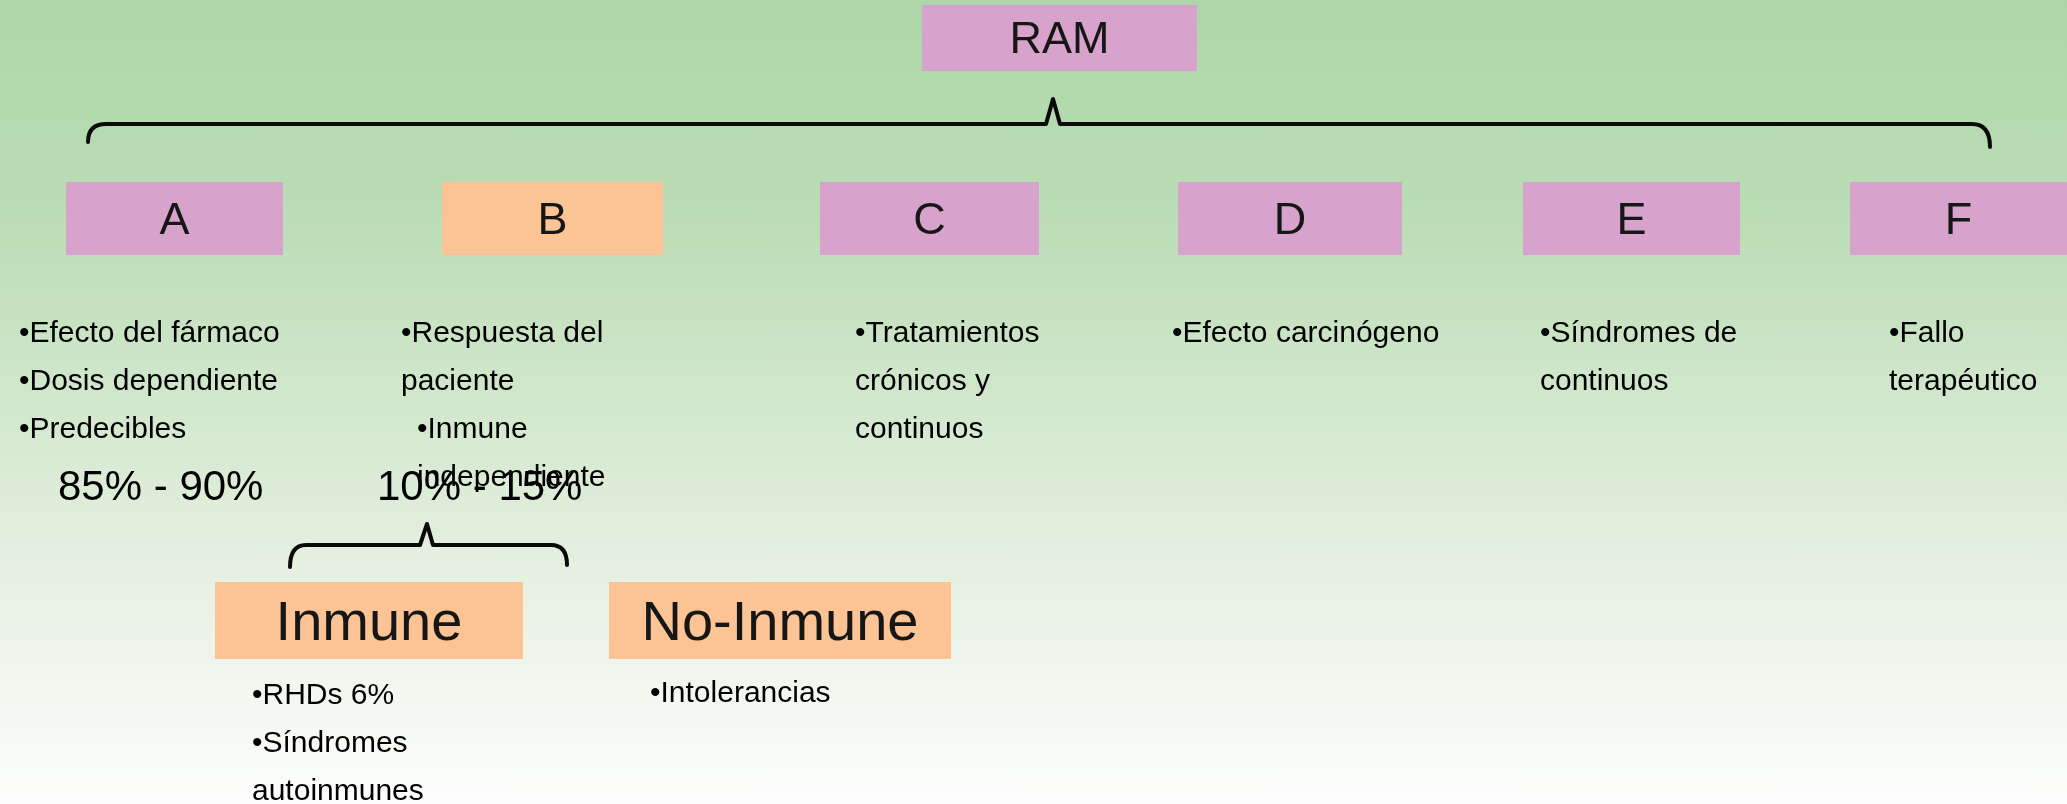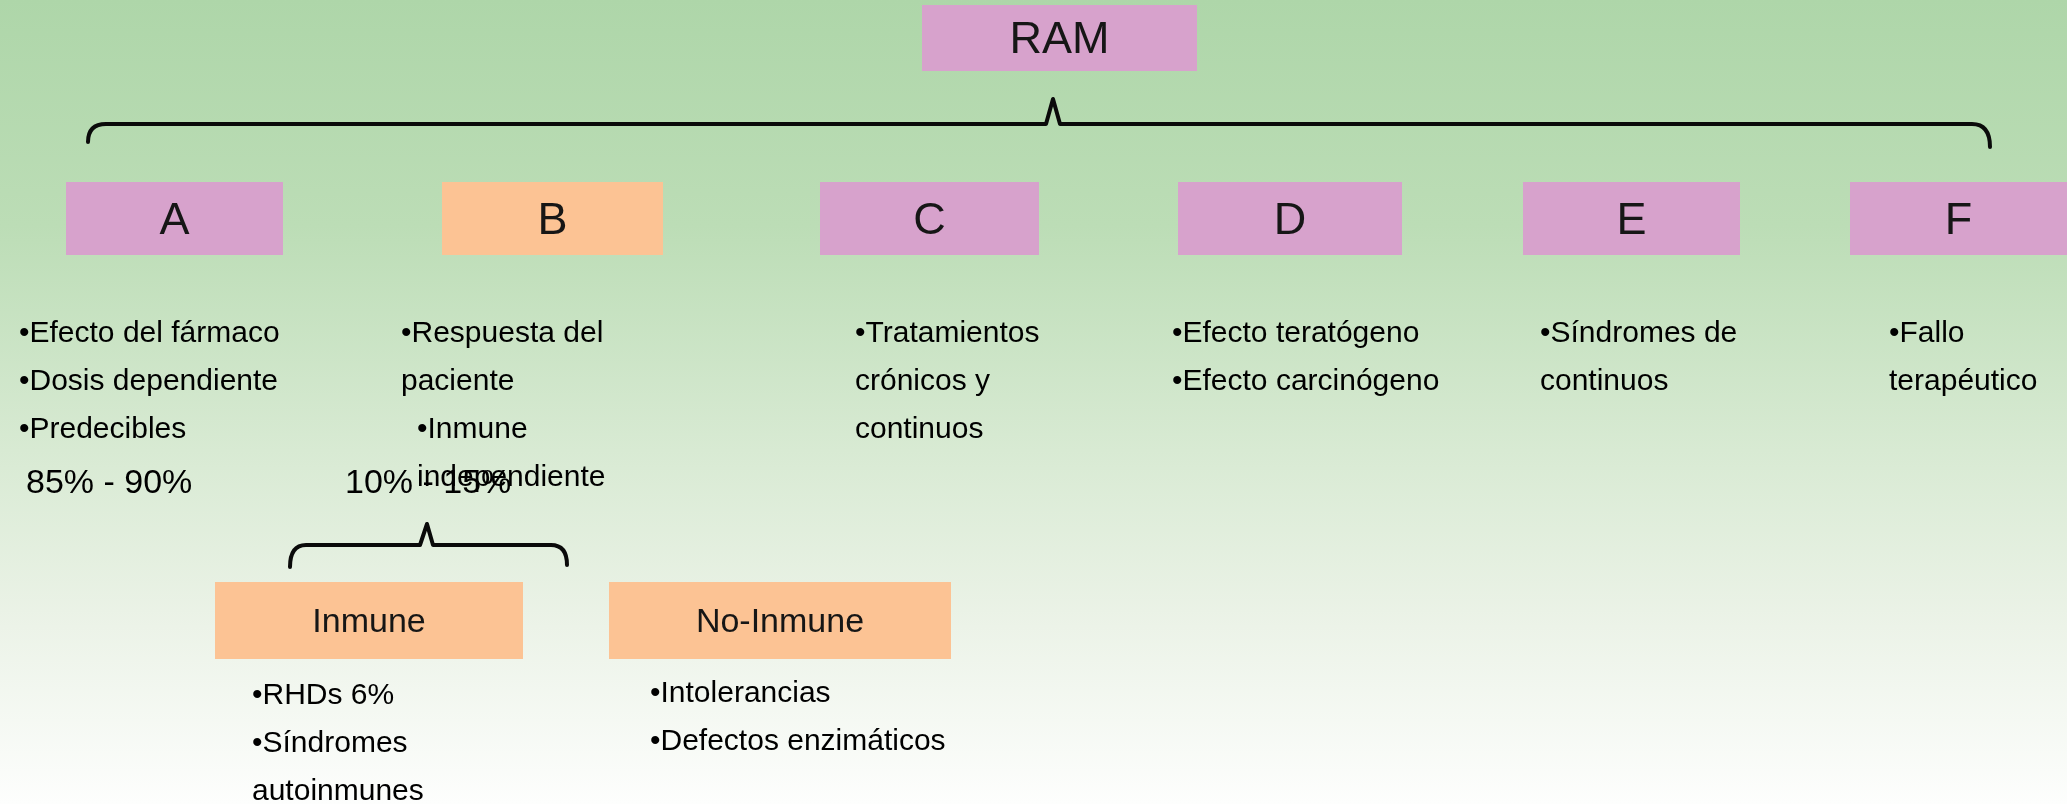--- a/index.html
+++ b/index.html
@@ -24,39 +24,39 @@
   .pink{background:var(--pink);text-align:center;}
   .orange{background:var(--orange);}
   .root-box{left:922px;top:5px;width:275px;height:66px;font-size:45px;}
   .cat-box{top:182px;height:73px;font-size:45px;}
   .box-a{left:66px;width:217px;}
   .box-b{left:442px;width:221px;}
   .box-c{left:820px;width:219px;}
   .box-d{left:1178px;width:224px;}
   .box-e{left:1523px;width:217px;}
   .box-f{left:1850px;width:217px;}
-  .sub-box{top:582px;height:77px;font-size:34px;}
+  .sub-box{top:582px;height:77px;font-size:56px;}
   .box-inmune{left:215px;width:308px;}
   .box-noinmune{left:609px;width:342px;}
   .bullets{
     position:absolute;top:308px;
     font-size:30px;line-height:48px;margin-left:17px;
   }
   .col-a{left:2px;width:330px;}
   .col-b{left:384px;width:300px;}
   .col-c{left:838px;width:215px;}
   .col-d{left:1155px;width:330px;}
   .col-e{left:1523px;width:215px;}
   .col-f{left:1872px;width:180px;}
   .col-inmune{left:235px;top:670px;width:210px;}
   .col-noinmune{left:633px;top:668px;width:340px;}
   .indent{margin-left:16px;}
   .pct{
     position:absolute;top:463px;
-    font-size:34px;line-height:1.1;white-space:nowrap;
+    font-size:42px;line-height:1.1;white-space:nowrap;margin-left:32px;
   }
   .pct-a{left:26px;}
   .pct-b{left:345px;}
   .bracket{position:absolute;left:0;top:0;pointer-events:none;}
 </style>
 </head>
 <body>
 
 <div class="canvas">
 
@@ -99,21 +99,20 @@
     <div>•Respuesta del paciente</div>
     <div class="indent">•Inmune independiente</div>
   </div>
   <div class="pct pct-b">10% - 15%</div>
 
   <div class="bullets col-c">
     <div>•Tratamientos crónicos y continuos</div>
   </div>
 
   <div class="bullets col-d">
-    <div>•Efecto teratógeno</div>
     <div>•Efecto carcinógeno</div>
   </div>
 
   <div class="bullets col-e">
     <div>•Síndromes de continuos</div>
   </div>
 
   <div class="bullets col-f">
     <div>•Fallo terapéutico</div>
   </div>
@@ -124,16 +123,15 @@
   <div class="node orange sub-box box-noinmune">
     <span>No-Inmune</span>
   </div>
 
   <div class="bullets col-inmune">
     <div>•RHDs 6%</div>
     <div>•Síndromes autoinmunes</div>
   </div>
   <div class="bullets col-noinmune">
     <div>•Intolerancias</div>
-    <div>•Defectos enzimáticos</div>
   </div>
 
 </div>
 
 </body></html>

